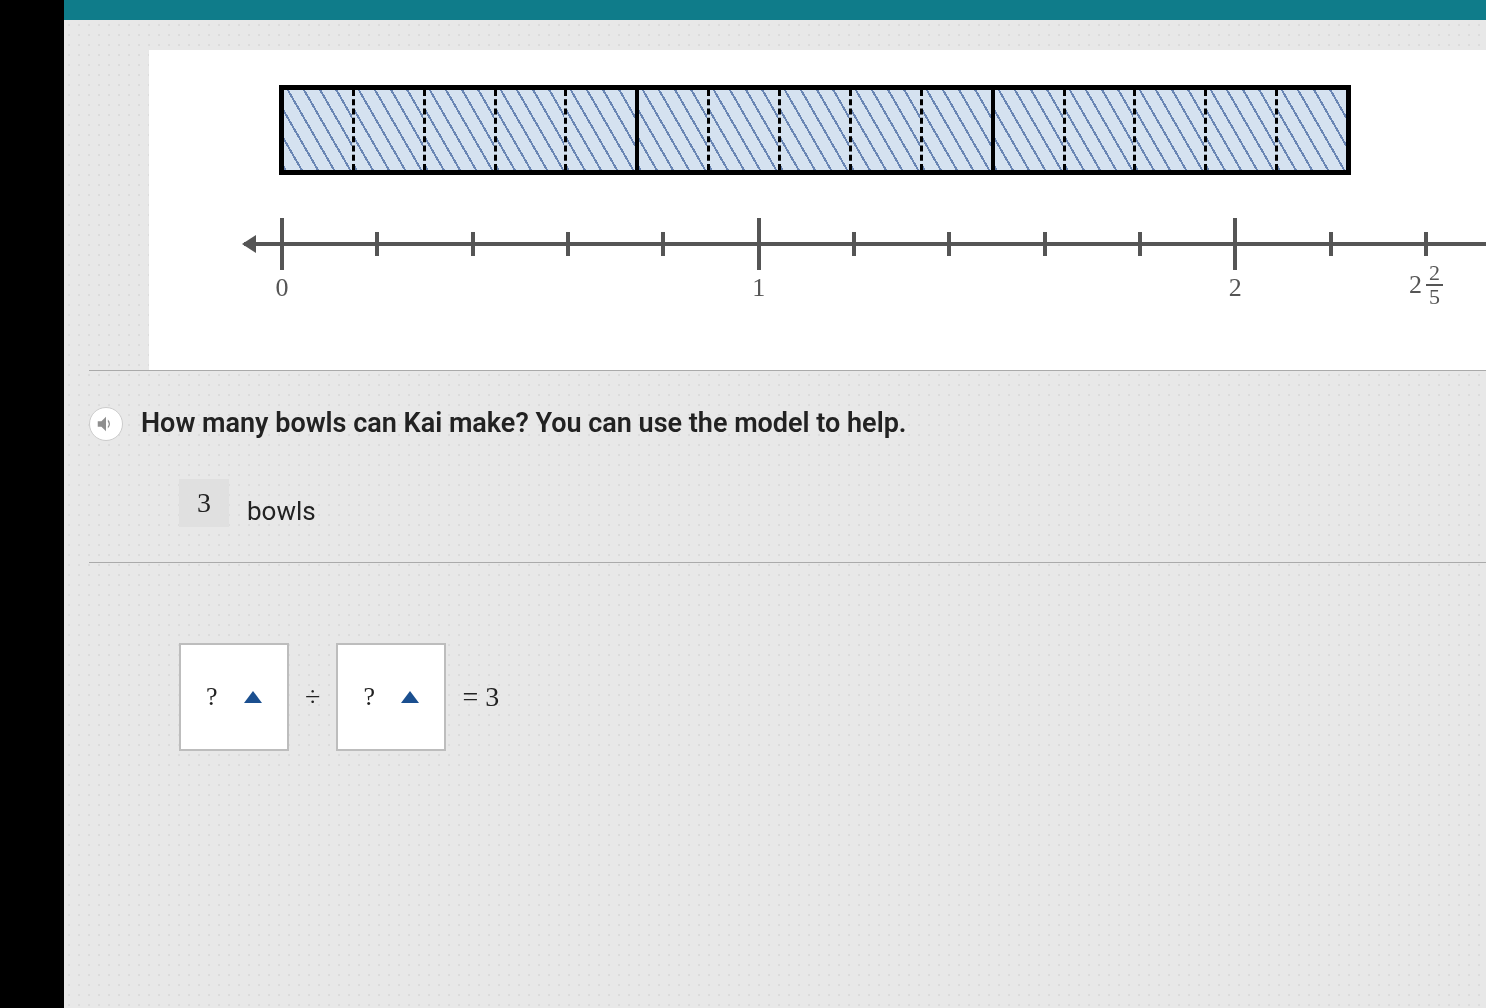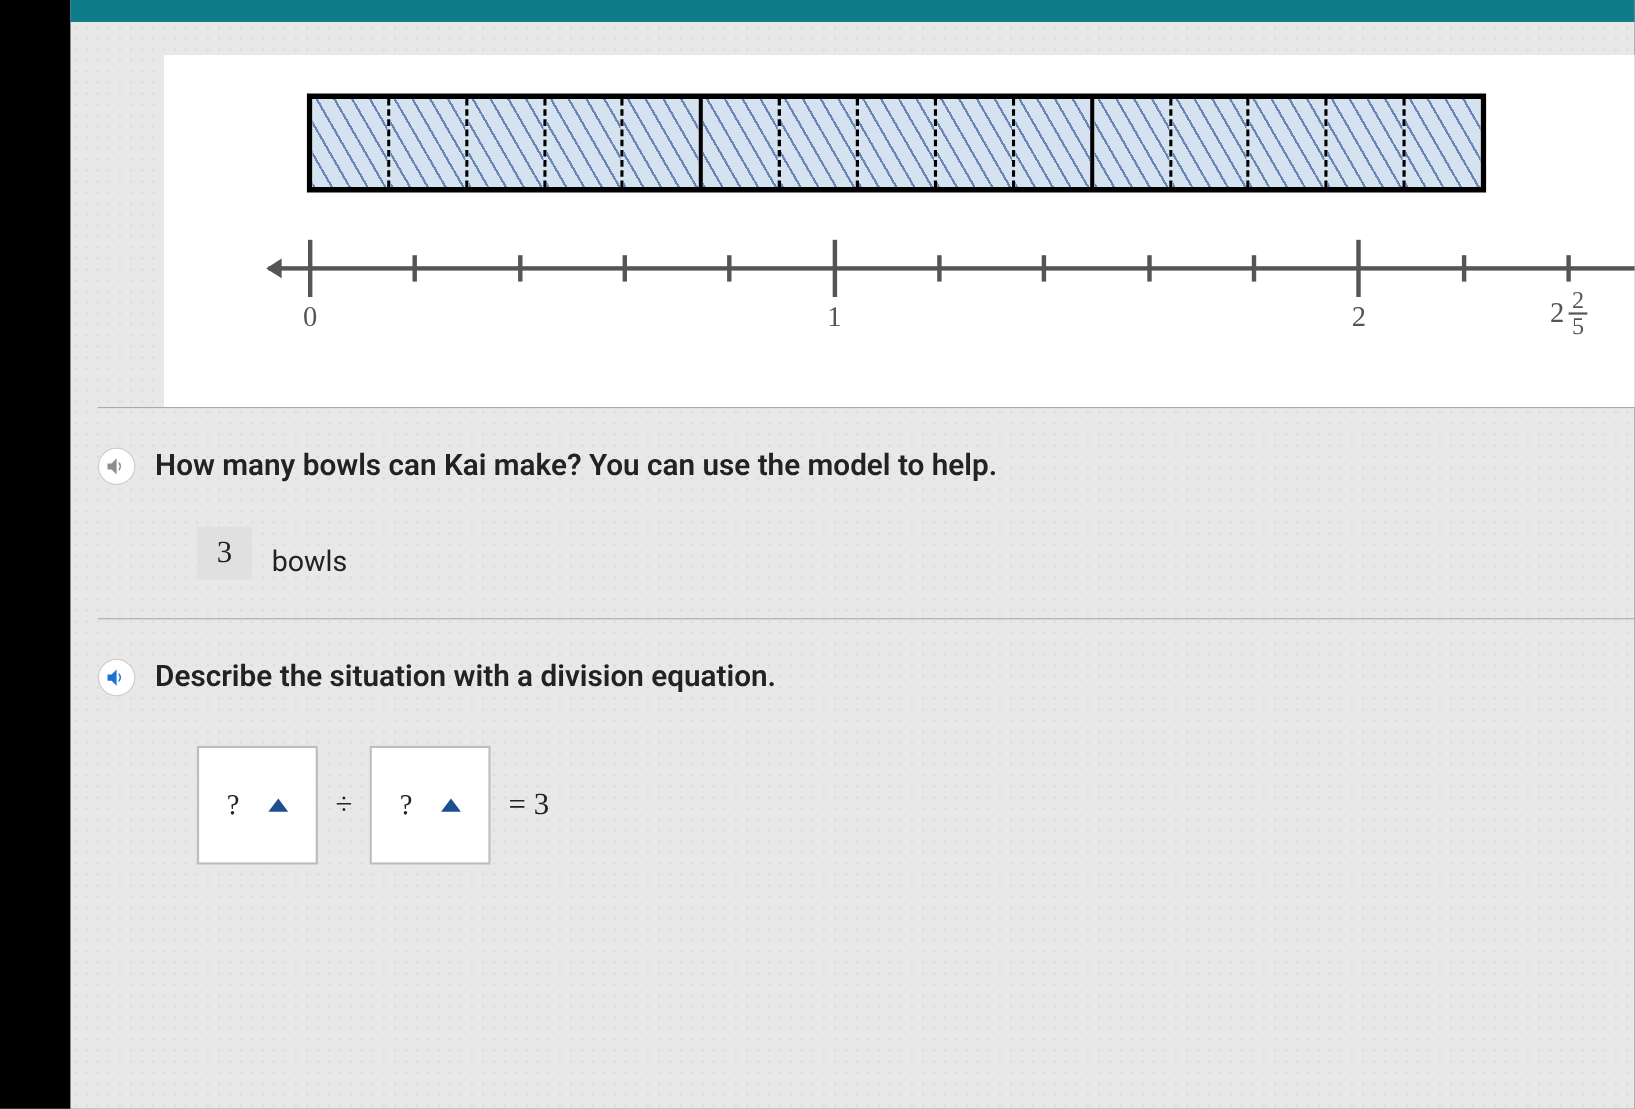--- a/index.html
+++ b/index.html
@@ -284,29 +284,20 @@
         </div>
         <div class="q-text">How many bowls can Kai make? You can use the model to help.</div>
       </div>
       <div class="answer-row">
         <div class="answer-box">3</div>
         <div class="answer-label">bowls</div>
       </div>
     </div>
 
     <div class="q-section">
-      <div class="q-row">
-        <div class="audio-btn">
-          <svg viewBox="0 0 24 24">
-            <path fill="#1b73d0" d="M3 9v6h4l5 5V4L7 9H3z"></path>
-            <path fill="#1b73d0" d="M14 7.2a6 6 0 0 1 0 9.6v-2.3a4 4 0 0 0 0-5z"></path>
-          </svg>
-        </div>
-        <div class="q-text">Describe the situation with a division equation.</div>
-      </div>
       <div class="equation-row">
         <div class="dropdown-box">
           <span class="dd-val">?</span>
           <span class="caret"></span>
         </div>
         <span class="eq-op">÷</span>
         <div class="dropdown-box">
           <span class="dd-val">?</span>
           <span class="caret"></span>
         </div>

